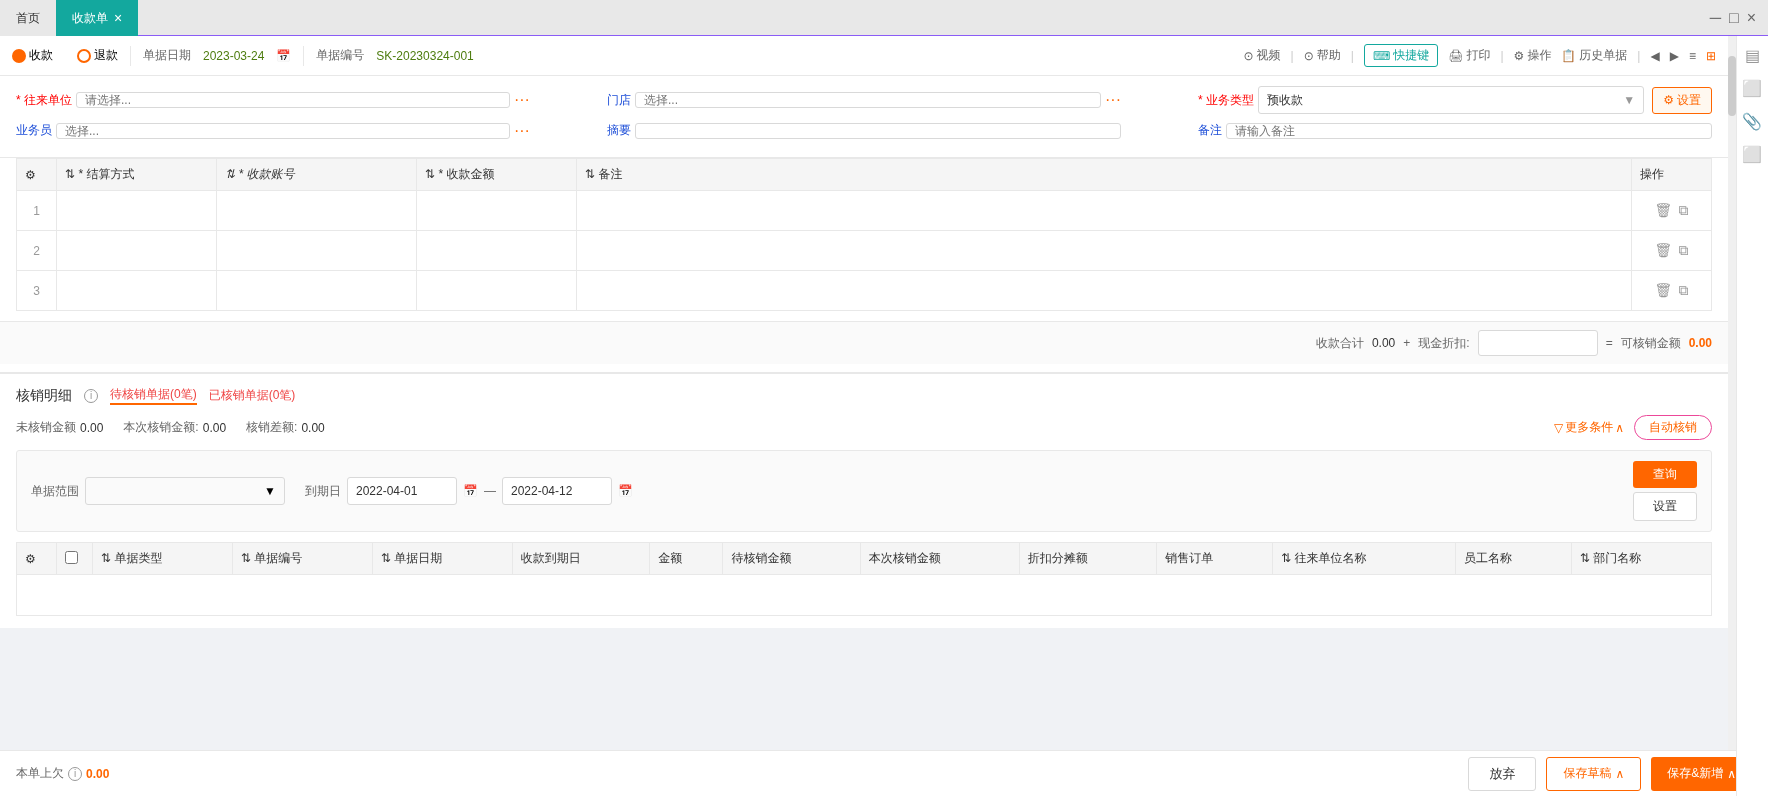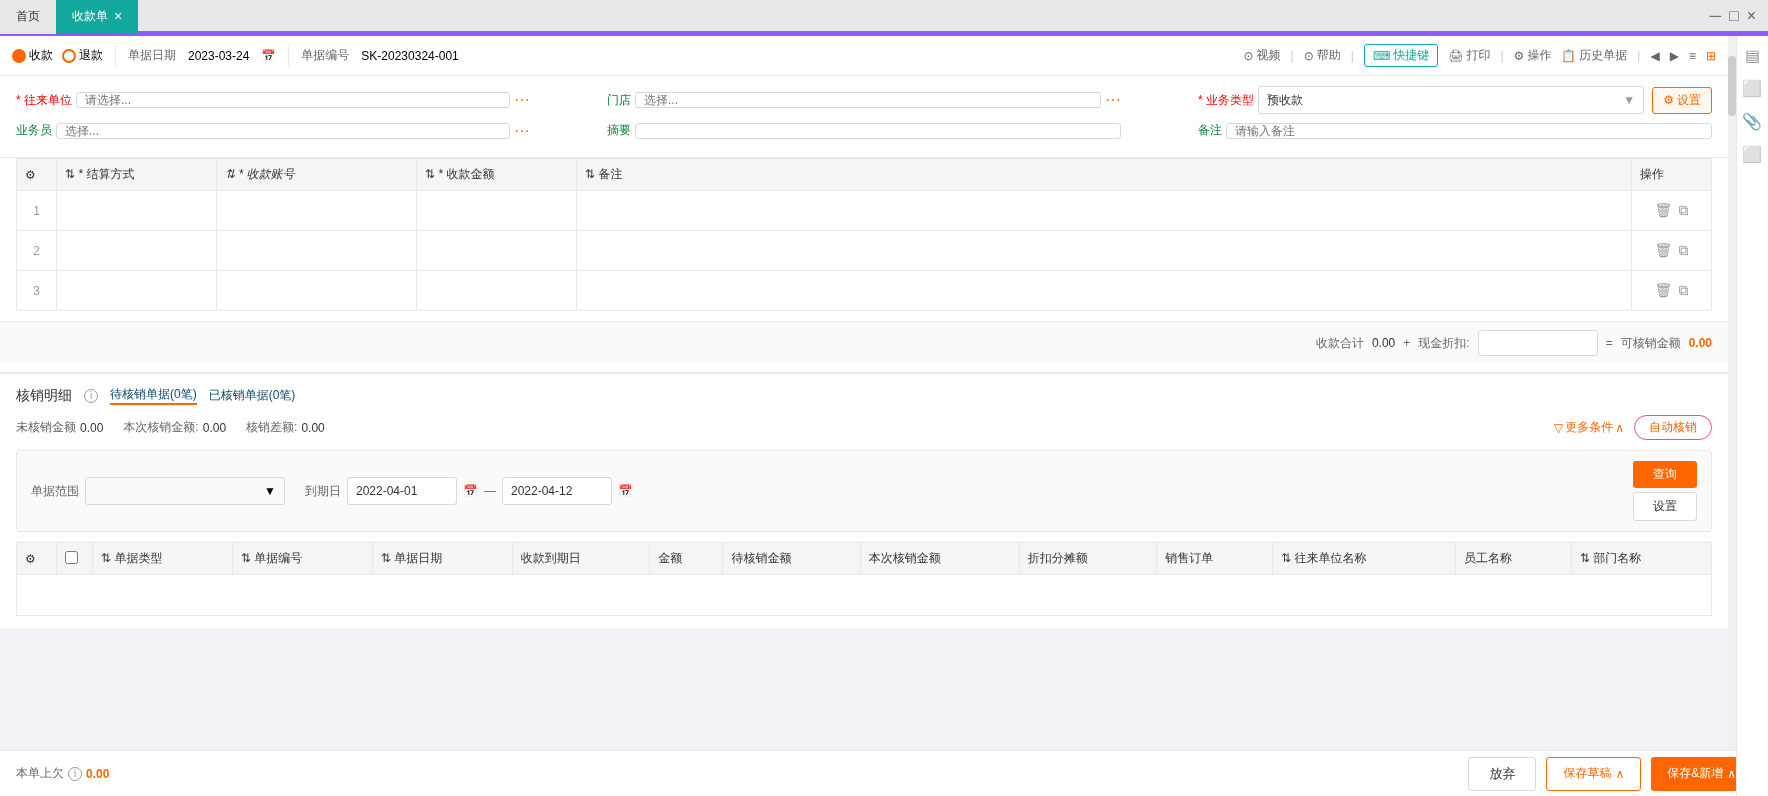--- a/index.html
+++ b/index.html
@@ -2,21 +2,21 @@
 <html><head>
   <meta charset="utf-8">
   <style>
     * { box-sizing: border-box; margin: 0; padding: 0; font-family: 'Microsoft YaHei', Arial, sans-serif; font-size: 12px; }
     body { width: 1768px; min-height: 796px; background: #f0f2f5; overflow: hidden; }
 
     
     .tab-bar {
       display: flex; align-items: center;
       background: #e8e8e8; height: 36px;
-      border-bottom: 5px solid #8b5cf6;
+      border-bottom: 1px solid #8b5cf6;
     }
     .tab-home {
       background: #e8e8e8; color: #333;
       padding: 0 16px; height: 36px; line-height: 36px;
       cursor: pointer;
     }
     .tab-active {
       background: #13a89e; color: #fff;
       padding: 0 16px; height: 36px; line-height: 36px;
       display: flex; align-items: center; gap: 6px;
@@ -31,49 +31,49 @@
 
     
     .main-content { background: #fff; }
 
     
     .toolbar {
       display: flex; align-items: center;
       padding: 8px 12px; border-bottom: 1px solid #e8e8e8;
       gap: 12px;
     }
-    .radio-group { display: flex; align-items: center; gap: 9px; }
+    .radio-group { display: flex; align-items: center; gap: 24px; }
     .radio-item { display: flex; align-items: center; gap: 3px; cursor: pointer; }
     .radio-dot {
       width: 14px; height: 14px; border-radius: 50%;
       border: 2px solid #f60; background: #f60;
       display: flex; align-items: center; justify-content: center;
     }
     .radio-dot.empty { background: #fff; }
     .radio-dot.empty::after { display: none; }
     .toolbar-divider { width: 1px; height: 20px; background: #e8e8e8; }
     .toolbar-label { color: #666; }
-    .toolbar-value { color: #000000; font-weight: 500; text-align: right; }
+    .toolbar-value { color: #4d7c0f; font-weight: 500; text-align: right; }
     .toolbar-icon { color: #f60; cursor: pointer; }
     .toolbar-right { margin-left: auto; display: flex; align-items: center; gap: 10px; }
     .toolbar-btn {
       display: flex; align-items: center; gap: 3px;
       color: #666; cursor: pointer; font-size: 12px;
     }
     .toolbar-btn-highlight { color: #f60; }
     .toolbar-btn-green { color: #13a89e; border: 1px solid #13a89e; padding: 2px 8px; border-radius: 3px; }
 
     
     .form-section {
       padding: 10px 16px; border-bottom: 1px solid #e8e8e8;
     }
     .form-row { display: flex; align-items: center; gap: 0; margin-bottom: 8px; }
     .form-field { display: flex; align-items: center; flex: 1; }
     .form-label { color: #f00; white-space: nowrap; margin-right: 4px; }
-    .form-label-plain { color: #15803d; white-space: nowrap; margin-right: 4px; }
+    .form-label-plain { color: #1d4ed8; white-space: nowrap; margin-right: 4px; }
     .form-input {
       flex: 1; height: 16px; border: 1px solid #d9d9d9;
       border-radius: 3px; padding: 0 8px; color: #999;
       outline: none;
     }
     .form-more { color: #f60; cursor: pointer; margin-left: 4px; font-size: 16px; line-height: 1; }
     .select-field {
       flex: 1; height: 28px; border: 1px solid #d9d9d9;
       border-radius: 3px; padding: 0 8px; color: #999;
       display: flex; align-items: center; justify-content: space-between;
@@ -124,21 +124,21 @@
     }
     .verify-header { display: flex; align-items: center; gap: 12px; margin-bottom: 10px; }
     .verify-title { font-size: 14px; font-weight: normal; color: #333; }
     .info-icon {
       width: 14px; height: 14px; border-radius: 50%;
       border: 1px solid #999; color: #999; font-size: 10px;
       display: inline-flex; align-items: center; justify-content: center;
       cursor: pointer;
     }
     .verify-tab {
-      color: #0c4a6e; cursor: pointer; font-size: 12px;
+      color: #ef4444; cursor: pointer; font-size: 12px;
     }
     .verify-tab.active { border-bottom: 2px solid #f60; }
     .verify-stats { display: flex; align-items: center; gap: 20px; margin-bottom: 10px; }
     .stat-item { display: flex; align-items: center; gap: 4px; }
     .stat-label { color: #666; }
     .stat-value { color: #333; }
     .more-conditions { color: #f60; cursor: pointer; display: flex; align-items: center; gap: 2px; }
     .auto-verify-btn {
       background: #fff; border: 1px solid #ec4899;
       color: #f60; padding: 3px 14px; border-radius: 14px; cursor: pointer;

